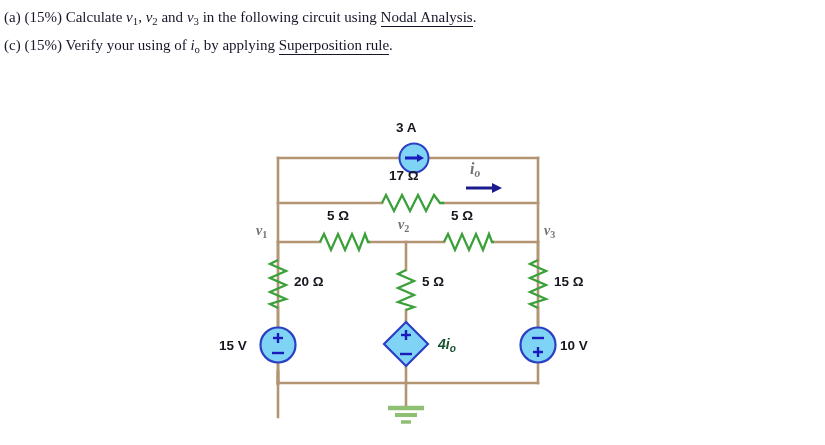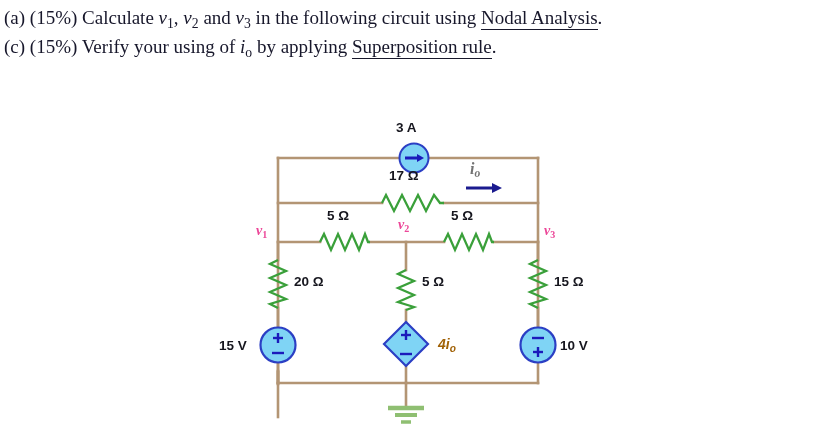--- a/index.html
+++ b/index.html
@@ -20,21 +20,21 @@
   #problem-statement {
     position: absolute;
     left: 0;
     top: 0;
     width: 825px;
     padding: 6px 0 0 4px;
     box-sizing: border-box;
   }
   .stmt-line {
     font-family: "Liberation Serif", serif;
-    font-size: 19px;
+    font-size: 15px;
     line-height: 23.5px;
     white-space: nowrap;
     color: #17172b;
   }
   .stmt-title {
     padding-left: 32px;
     font-size: 19.5px;
     line-height: 25px;
   }
   .stmt-title b { font-weight: bold; }
@@ -78,39 +78,39 @@
     font-weight: bold;
     color: #16161e;
     white-space: nowrap;
   }
   .node-label {
     position: absolute;
     font-family: "Liberation Serif", serif;
     font-size: 14px;
     font-weight: bold;
     font-style: italic;
-    color: #ec4899;
+    color: #737373;
     white-space: nowrap;
   }
   .io-label {
     position: absolute;
     font-family: "Liberation Serif", serif;
     font-size: 16px;
     font-style: italic;
     font-weight: bold;
     color: #737373;
     white-space: nowrap;
   }
   .dep-label {
     position: absolute;
     font-family: "Liberation Sans", sans-serif;
     font-size: 14px;
     font-weight: bold;
     font-style: italic;
-    color: #a16207;
+    color: #14532d;
     white-space: nowrap;
   }
 </style>
 </head>
 <body>
 
 <div id="problem-statement">
 
 
   <div class="stmt-line">

